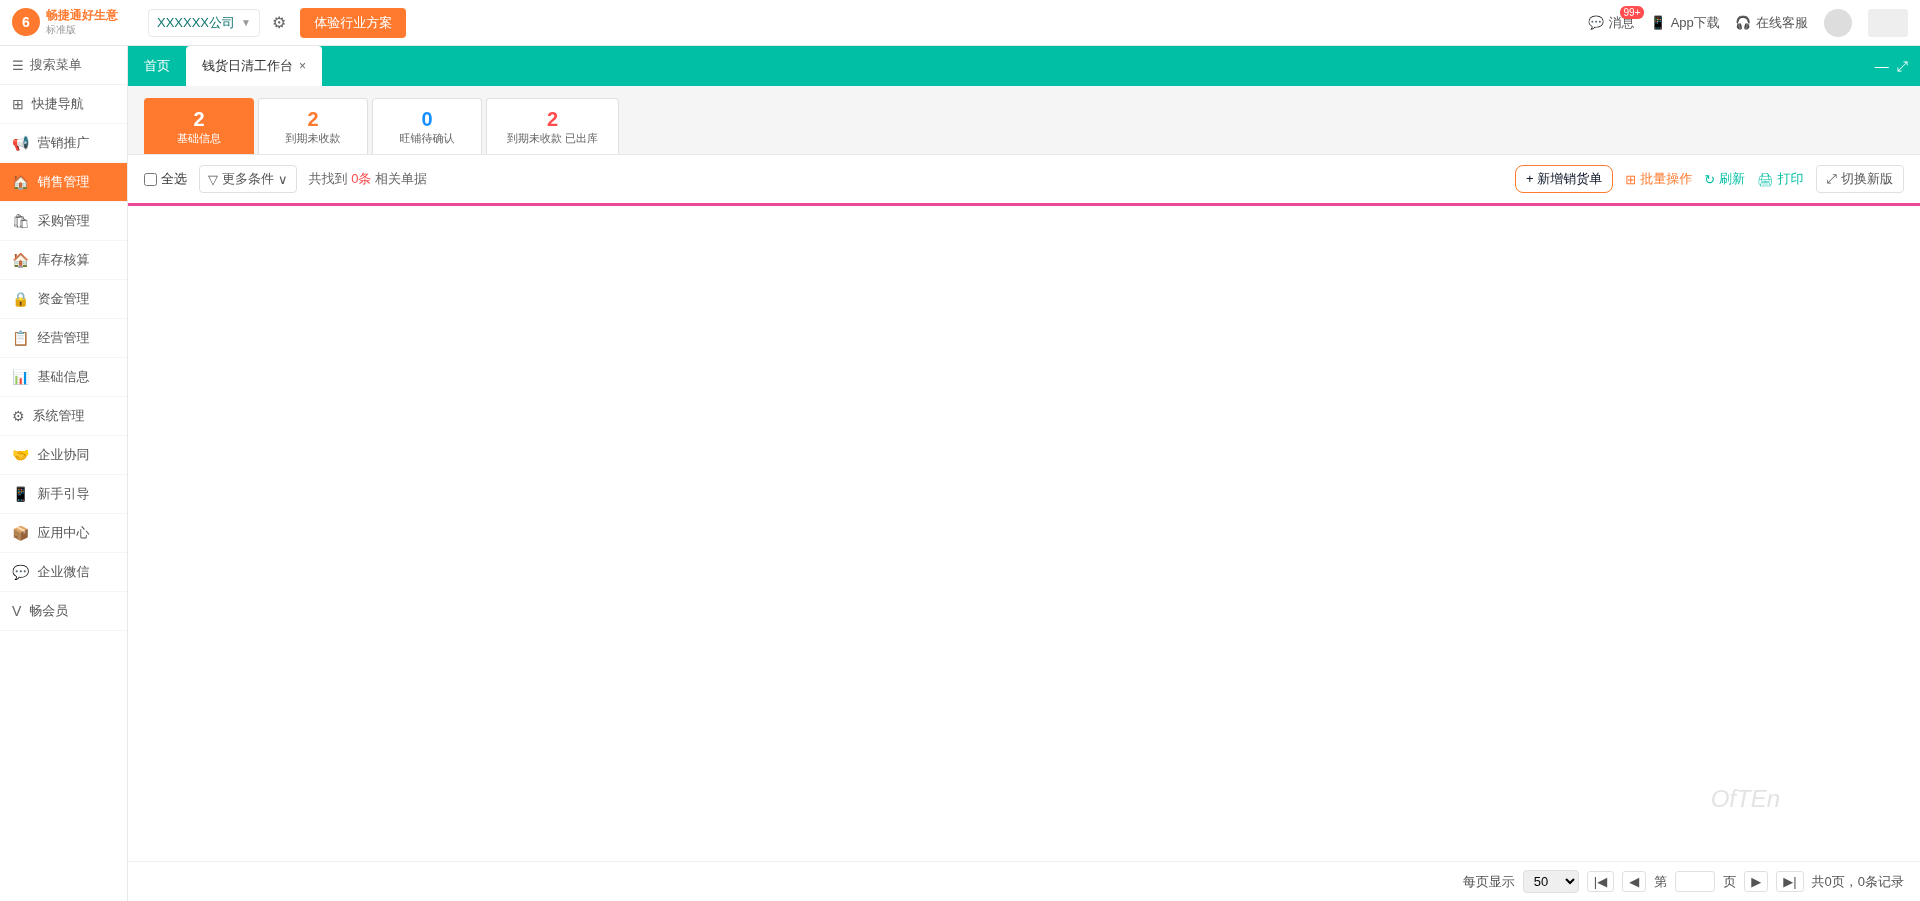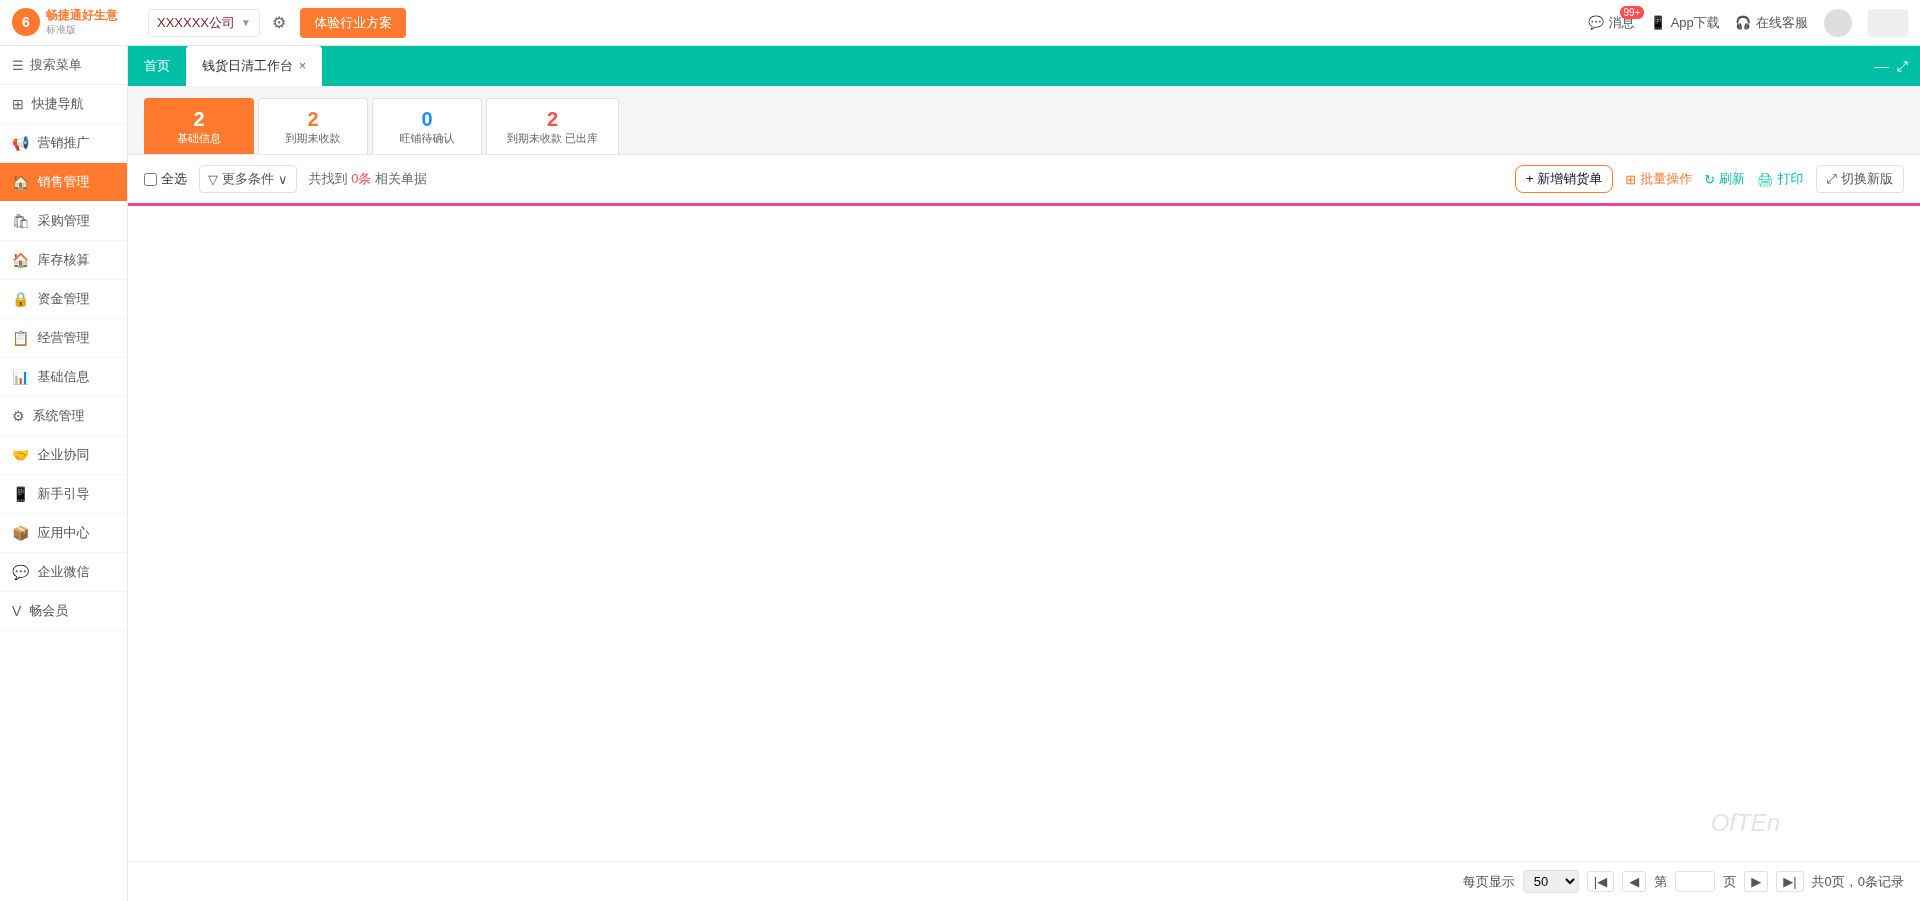--- a/index.html
+++ b/index.html
@@ -50,21 +50,21 @@
     .company-selector {
       display: flex;
       align-items: center;
       gap: 6px;
       cursor: pointer;
       padding: 4px 8px;
       border: 1px solid #e8e8e8;
       border-radius: 4px;
       margin-left: 8px;
     }
-    .company-name { font-size: 13px; color: #7f1d1d; }
+    .company-name { font-size: 13px; color: #0f766e; }
     .chevron-down { color: #999; font-size: 10px; }
     .settings-icon-btn {
       margin-left: 8px;
       cursor: pointer;
       color: #666;
       font-size: 16px;
       padding: 4px;
     }
     .trial-btn {
       margin-left: 10px;
@@ -364,21 +364,21 @@
       text-align: center;
       border: 1px solid #e0e0e0;
       border-radius: 3px;
       padding: 2px 4px;
       font-size: 13px;
     }
 
     
     .often-watermark {
       position: fixed;
-      bottom: 64px;
+      bottom: 88px;
       right: 140px;
       font-size: 24px;
       color: rgba(200, 200, 200, 0.5);
       font-style: italic;
       pointer-events: none;
       z-index: 50;
     }
   </style>
 </head>
 <body>

